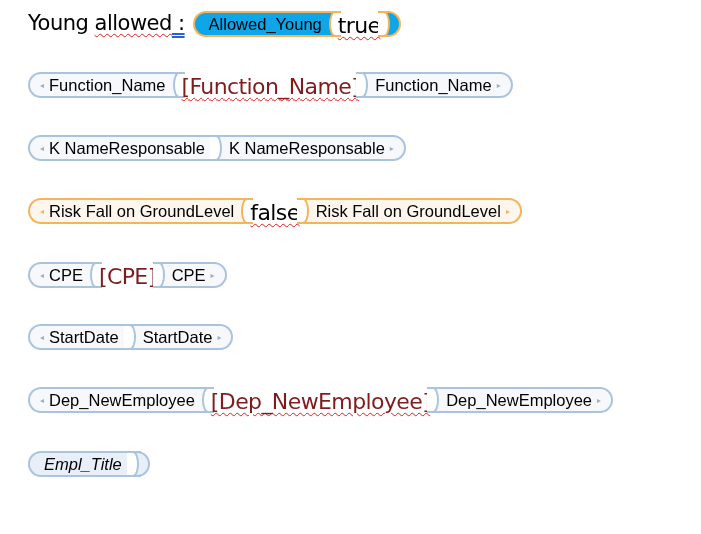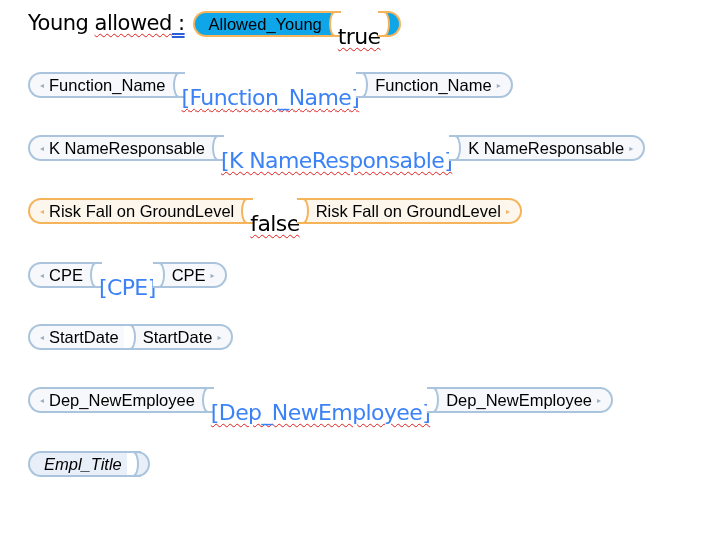--- a/index.html
+++ b/index.html
@@ -24,22 +24,22 @@
 
   .blue   { border-color:#a9c4dc; background:#f6f8fb; }
   .orange { border-color:#f5b35a; background:#fdf6ec; }
   .orange-fill { border-color:#f5b35a; background:#0ea5e9; }
   .blue-fill   { border-color:#a9c4dc; background:#e8eff8;font-style:italic; }
 
   .arrow { font-size:8px; color:#9bb0c4; margin:0 5px 0 0; }
   .orange .arrow, .orange-fill .arrow { color:#f0b36a; }
   .arrow.r { margin:0 0 0 5px; }
 
-  .content { font-size:22px; font-family:"DejaVu Sans", sans-serif; letter-spacing:-0.6px; padding:0 4px; position:relative; top:13px; }
-  .ph { color:#3b82f6; }
+  .content { font-size:22px; font-family:"DejaVu Sans", sans-serif; letter-spacing:-0.6px; padding:0 4px; position:relative; top:2px; }
+  .ph { color:#7f1d1d; }
   .val { color:#000; }
 </style>
 </head>
 <body>
 
 <div class="row" style="top:11px;">
   <span class="plain"><span>Young </span><span class="squig">allowed</span><span class="dbl"> :</span></span>
   <span class="tag start orange-fill" style="margin-left:2px;">
     <span style="padding-left:4px;">Allowed_Young</span>
   </span>
@@ -57,21 +57,20 @@
     <span>Function_Name</span>
     <span class="arrow r">▸</span>
   </span>
 </div>
 
 <div class="row" style="top:135px;">
   <span class="tag start blue">
     <span class="arrow">◂</span>
     <span>K NameResponsable</span>
   </span>
-  <span class="content ph"><span class="squig">[K NameResponsable]</span></span>
   <span class="tag end blue">
     <span>K NameResponsable</span>
     <span class="arrow r">▸</span>
   </span>
 </div>
 
 <div class="row" style="top:198px;">
   <span class="tag start orange">
     <span class="arrow">◂</span>
     <span>Risk Fall on GroundLevel</span>

